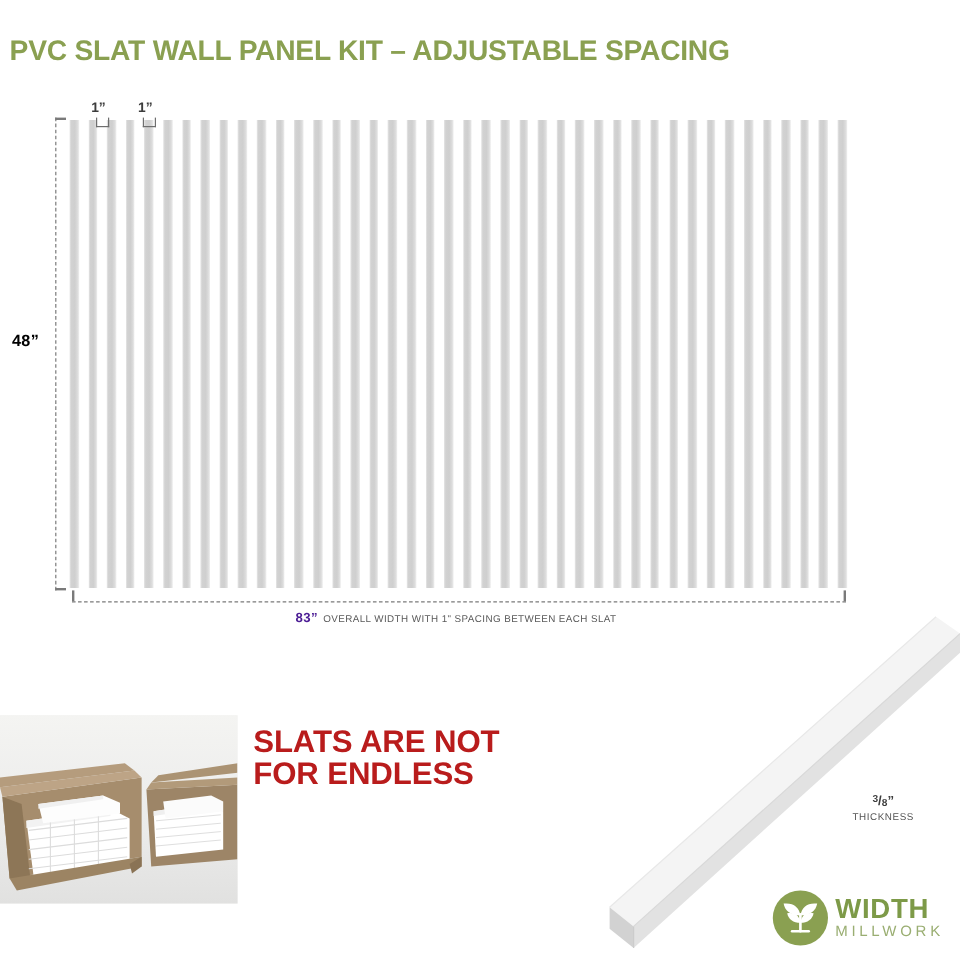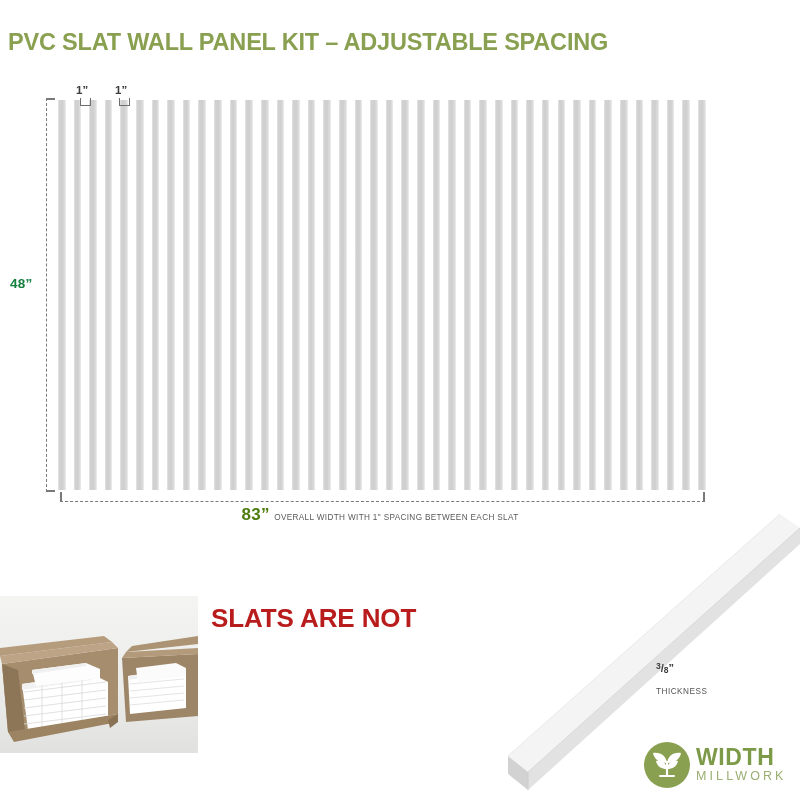--- a/index.html
+++ b/index.html
@@ -83,36 +83,36 @@
   #height-tick-bottom { left: 46px; top: 490px; width: 9px; height: 1.6px; }
   #width-tick-left    { left: 60px; top: 492px; width: 1.6px; height: 9px; }
   #width-tick-right   { left: 703px; top: 492px; width: 1.6px; height: 9px; }
 
   #height-label {
     position: absolute;
     left: 10px;
     top: 276px;
     font-size: 13.5px;
     font-weight: bold;
-    color: #15803d;
+    color: #000000;
     letter-spacing: 0.3px;
   }
 
   #width-caption {
     position: absolute;
     left: 0;
     top: 505px;
     width: 760px;
     text-align: center;
     white-space: nowrap;
   }
   #width-caption .big {
-    font-size: 17px;
-    font-weight: bold;
-    color: #4d7c0f;
+    font-size: 11px;
+    font-weight: bold;
+    color: #4c1d95;
     letter-spacing: 0.3px;
   }
   #width-caption .small {
     font-size: 8.2px;
     color: #5a5a5a;
     letter-spacing: 0.35px;
   }
   .bracket {
     position: absolute;
     border: 1.3px solid #6e6e6e;
@@ -157,35 +157,36 @@
     overflow: hidden;
     background: linear-gradient(to bottom, #f2f2f0 0%, #ececeb 55%, #e4e4e3 100%);
   }
 
   
   #slat-3d { position: absolute; left: 480px; top: 500px; width: 320px; height: 300px; }
 
   
   #thickness-label {
     position: absolute;
-    left: 656px;
+    left: 688px;
     top: 658px;
     width: 96px;
+    text-align: center;
   }
   .frac {
     display: inline-block;
     font-size: 11px;
     font-weight: bold;
     color: #3c3c3c;
     line-height: 11px;
   }
   .frac sup { font-size: 8.5px; vertical-align: 3px; }
   .frac sub { font-size: 8.5px; vertical-align: -1px; }
   #thickness-word {
-    margin-top: 11px;
+    margin-top: 0;
     font-size: 8.2px;
     color: #555555;
     letter-spacing: 0.5px;
   }
 
   
   #logo {
     position: absolute;
     left: 644px;
     top: 740px;
@@ -339,20 +340,21 @@
     <polygon points="32,74 86,67 100,73 100,82 36,90" fill="#fdfdfd"></polygon>
     <polygon points="32,74 86,67 86,70 32,78" fill="#f0f0f0"></polygon>
 
     <polygon points="8,136 118,118 118,126 14,146" fill="#9c8463"></polygon>
     <polygon points="108,124 118,118 118,126 110,132" fill="#8a7355"></polygon>
   </svg>
 </div>
 
 <div id="callout-text">
   <div class="c-line">SLATS ARE NOT</div>
+  <div class="c-line">FOR ENDLESS</div>
 </div>
 
 <div id="slat-3d">
   <svg width="320" height="300" viewBox="0 0 320 300">
 
     <polygon points="300,14 320,28 48,272 28,256" fill="#f4f4f4"></polygon>
 
     <polygon points="320,28 320,44 48,290 48,272" fill="#e2e2e2"></polygon>
 
     <polygon points="28,256 48,272 48,290 28,274" fill="#d2d2d2"></polygon>

